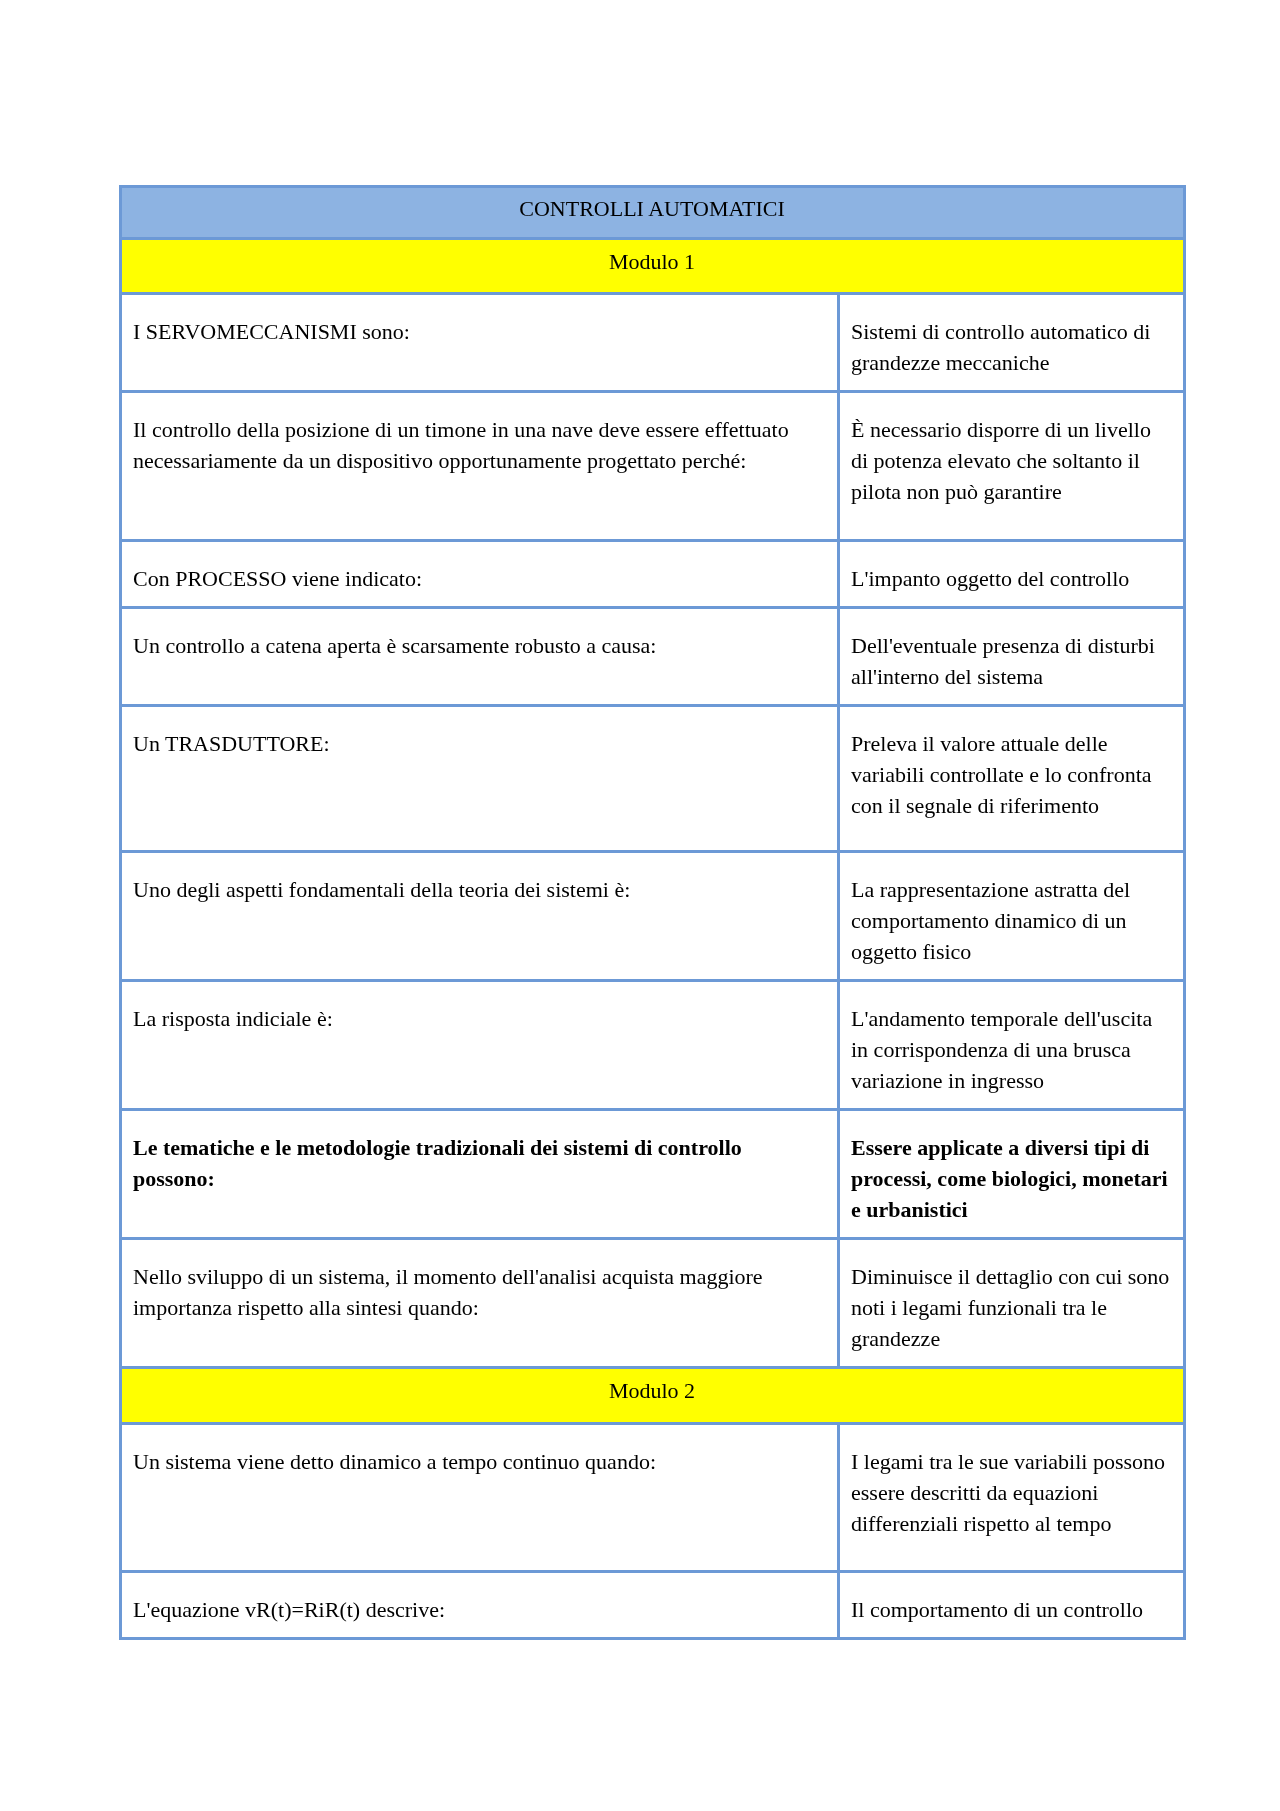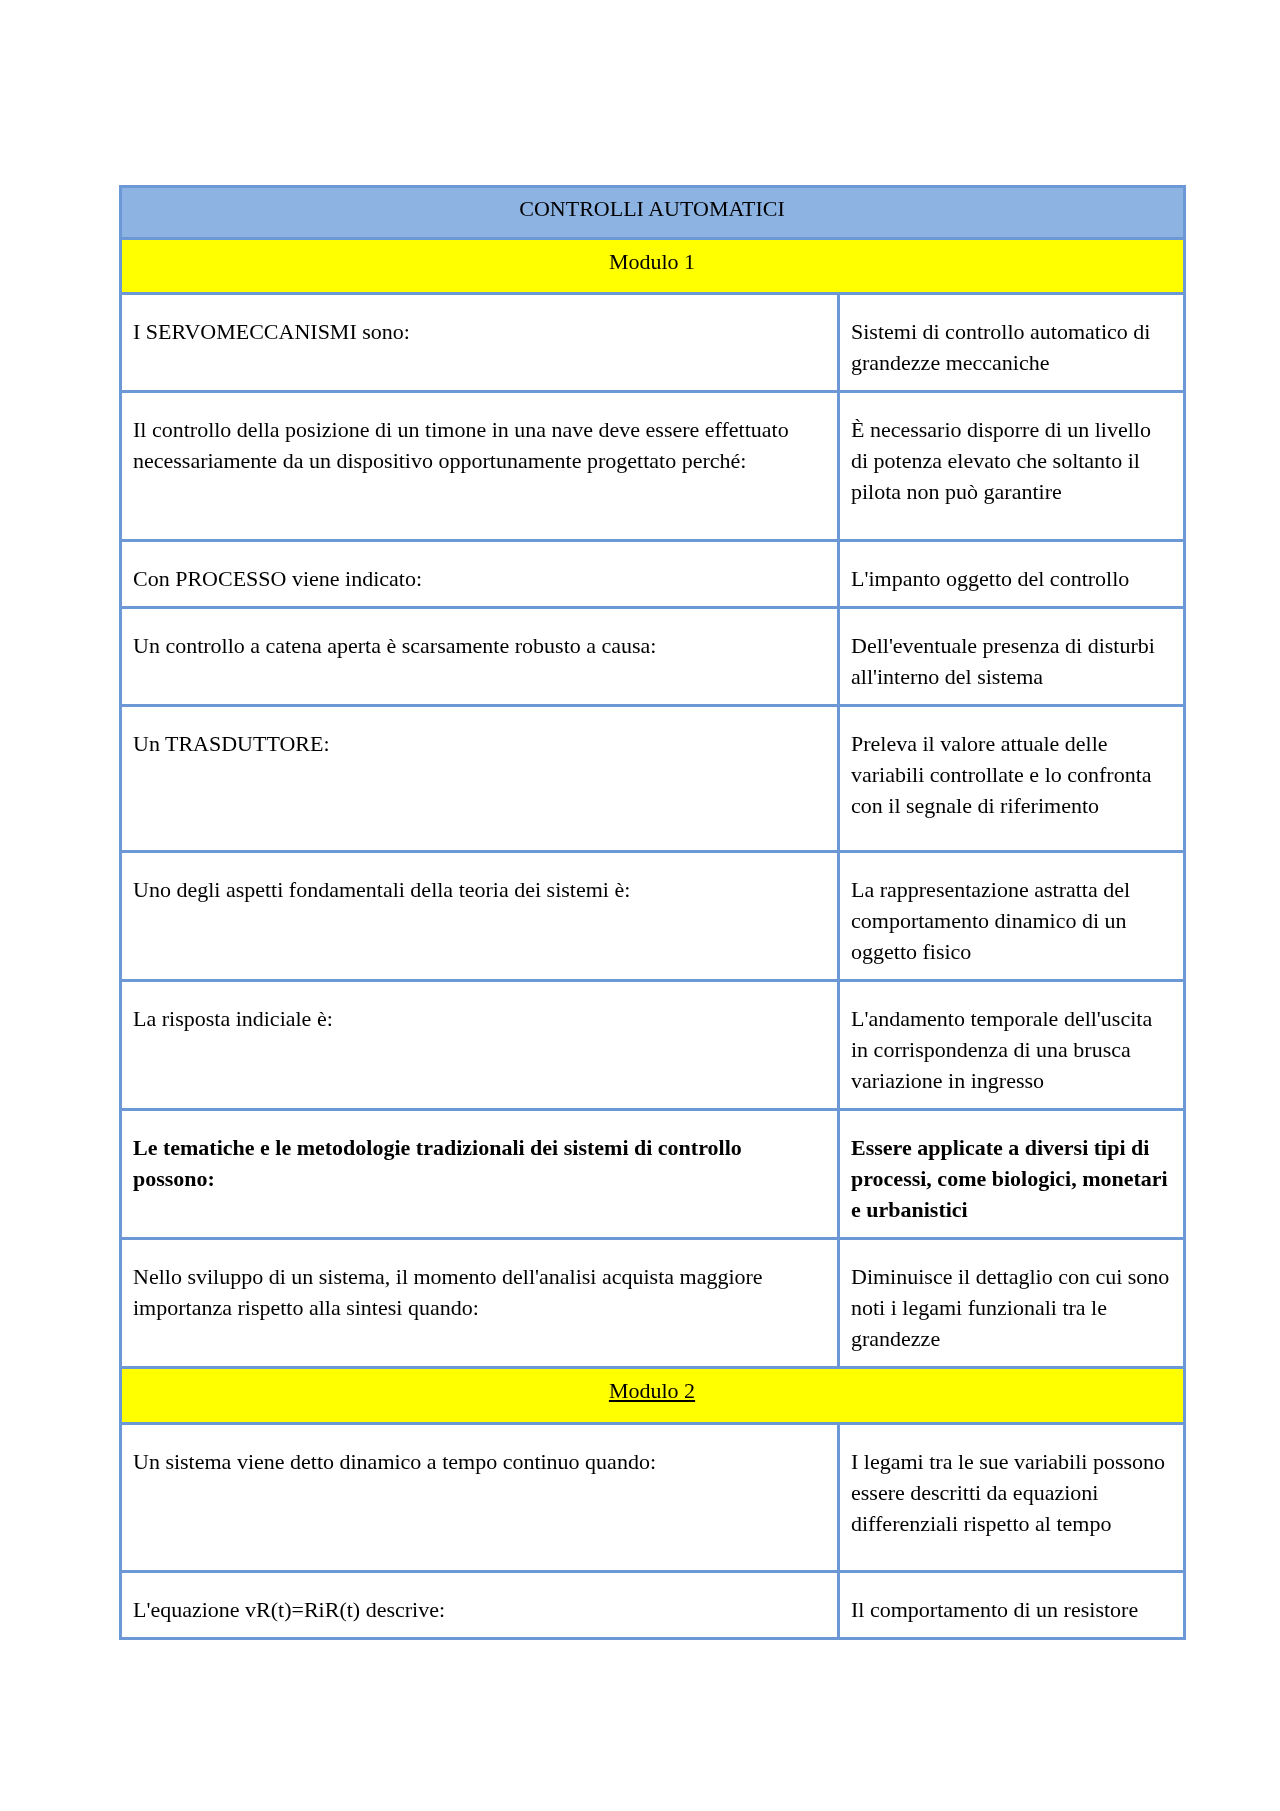--- a/index.html
+++ b/index.html
@@ -93,26 +93,26 @@
           <td class="cell a-cell">L'andamento temporale dell'uscita in corrispondenza di una brusca variazione in ingresso</td>
         </tr>
         <tr style="height: 118px; font-weight: bold;">
           <td class="cell q-cell">Le tematiche e le metodologie tradizionali dei sistemi di controllo possono:</td>
           <td class="cell a-cell">Essere applicate a diversi tipi di processi, come biologici, monetari e urbanistici</td>
         </tr>
         <tr style="height: 118px;">
           <td class="cell q-cell">Nello sviluppo di un sistema, il momento dell'analisi acquista maggiore importanza rispetto alla sintesi quando:</td>
           <td class="cell a-cell">Diminuisce il dettaglio con cui sono noti i legami funzionali tra le grandezze</td>
         </tr>
-        <tr style="height: 56px; text-decoration: underline;">
+        <tr style="height: 56px;">
           <td class="cell module-cell" colspan="2">Modulo 2</td>
         </tr>
         <tr style="height: 148px;">
           <td class="cell q-cell">Un sistema viene detto dinamico a tempo continuo quando:</td>
           <td class="cell a-cell">I legami tra le sue variabili possono essere descritti da equazioni differenziali rispetto al tempo</td>
         </tr>
         <tr style="height: 55px;">
           <td class="cell q-cell">L'equazione vR(t)=RiR(t) descrive:</td>
-          <td class="cell a-cell">Il comportamento di un resistore</td>
+          <td class="cell a-cell">Il comportamento di un controllo</td>
         </tr>
       </tbody>
   </table>
 </div>
 
 </body></html>

